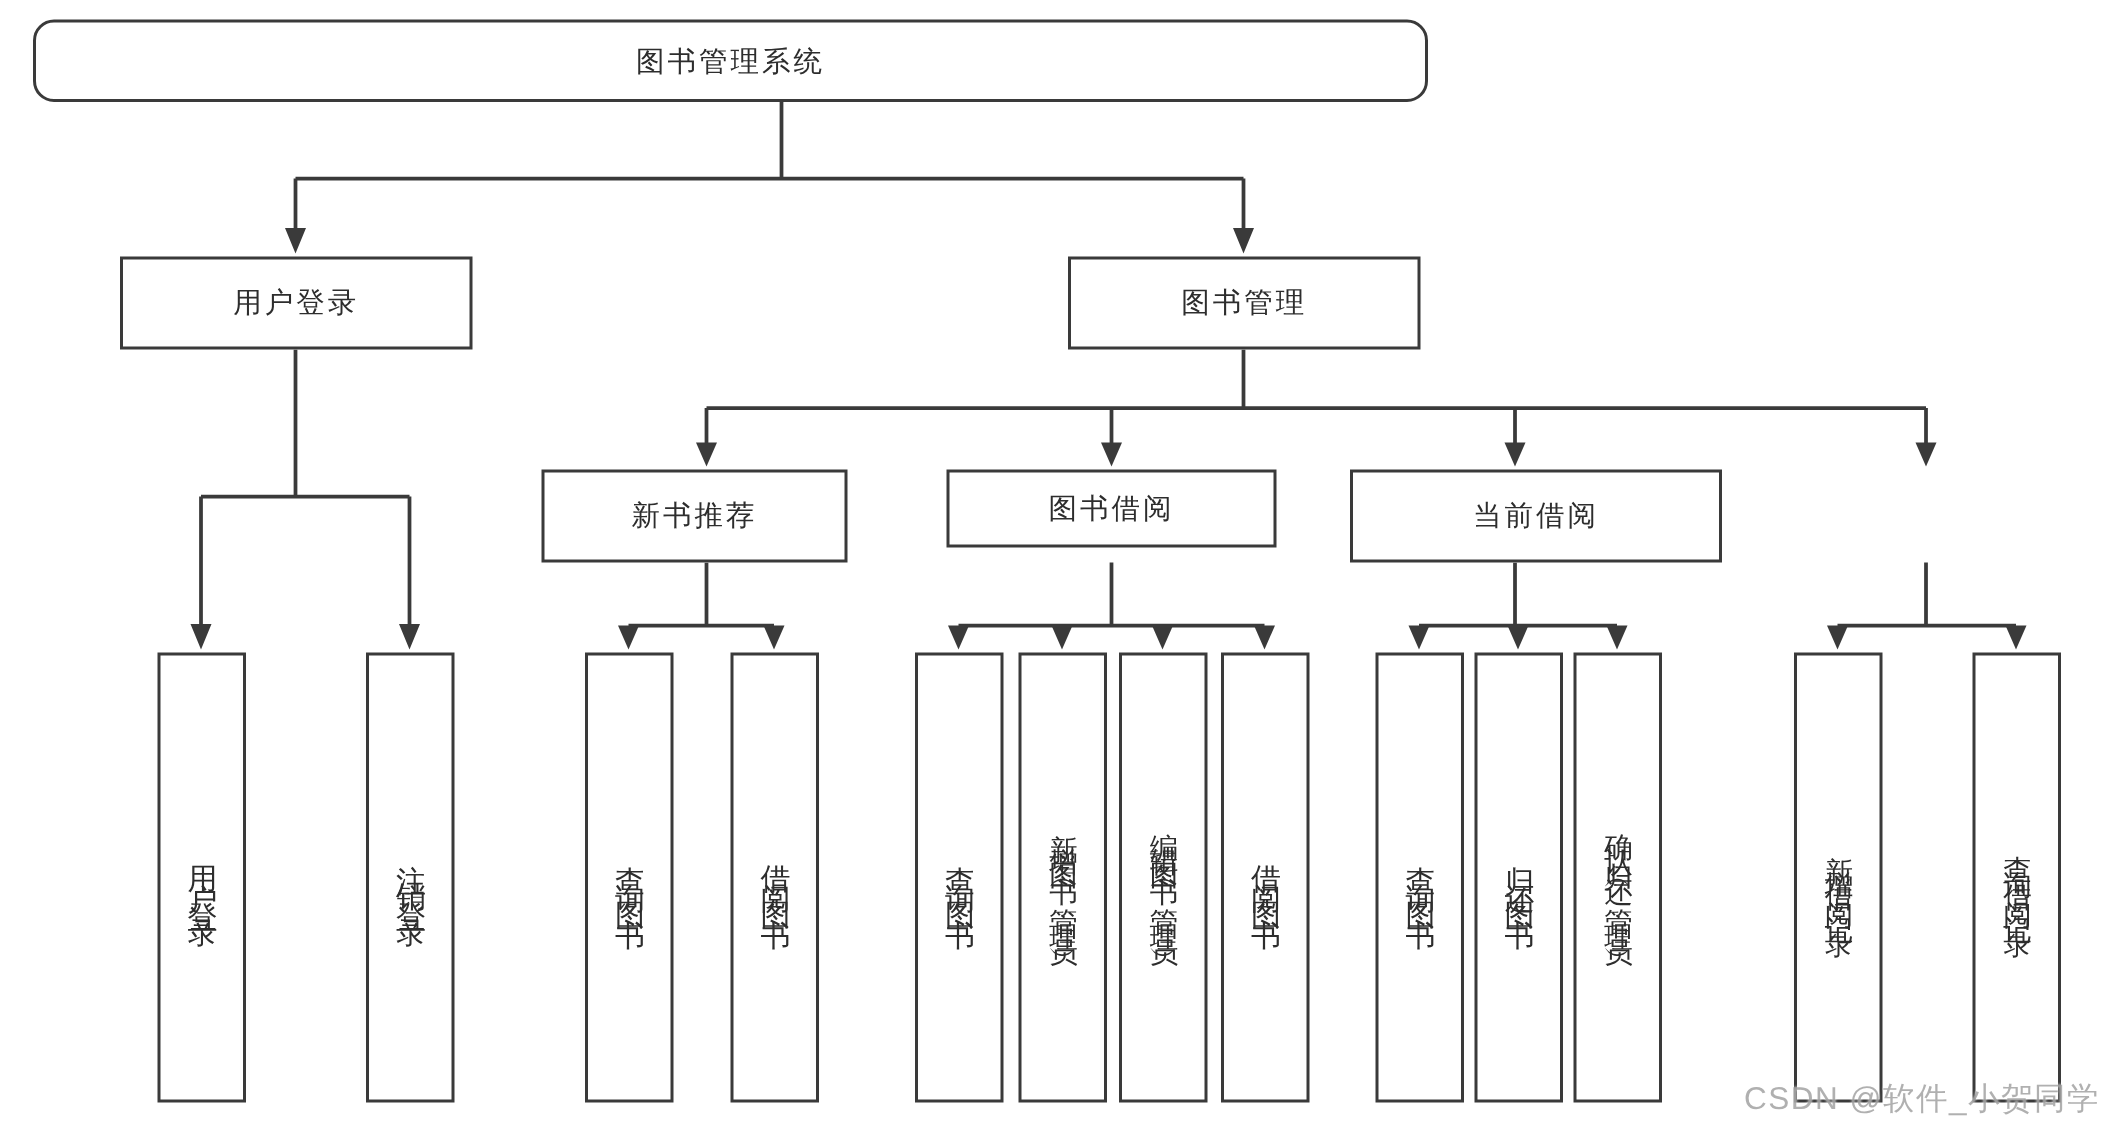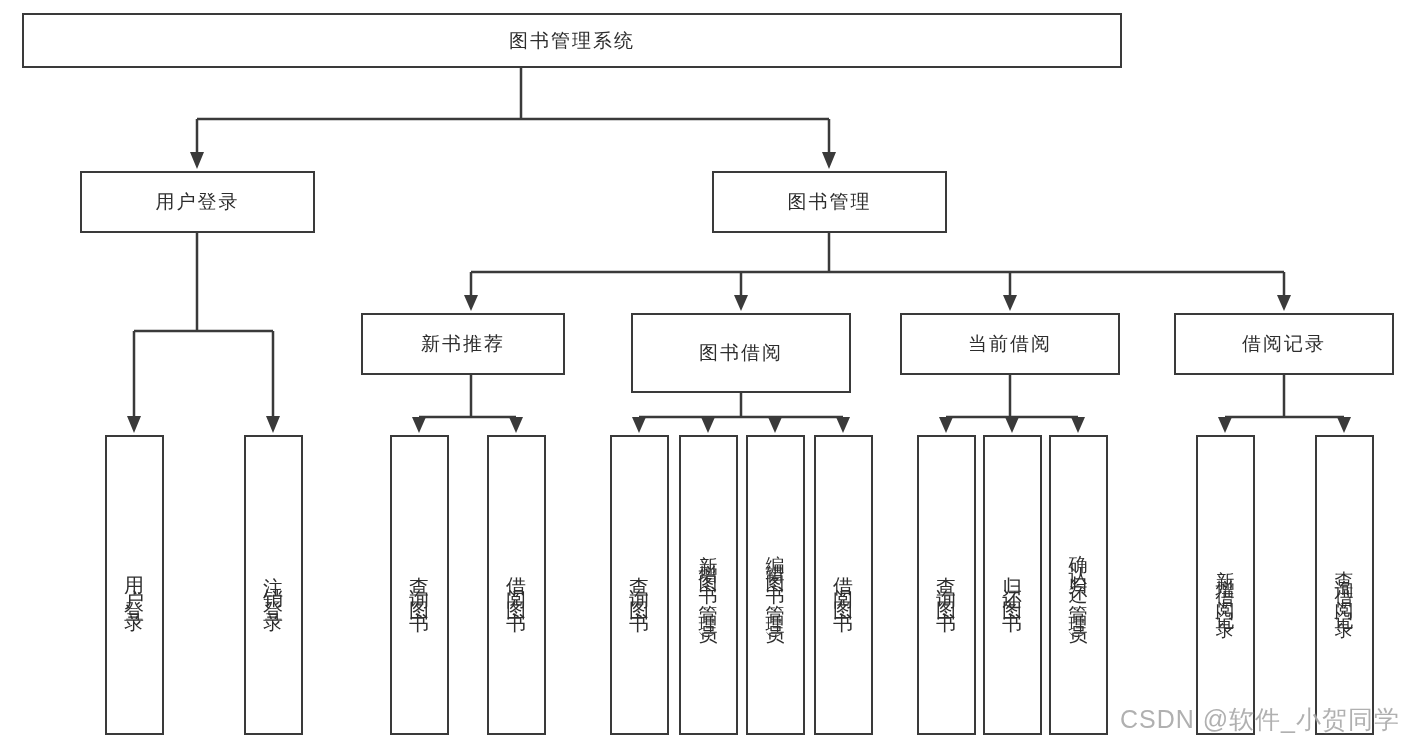--- a/index.html
+++ b/index.html
@@ -36,22 +36,22 @@
     text-orientation: mixed;
     font-size: 20px;
     letter-spacing: 12px;
     line-height: 1;
     white-space: nowrap;
   }
   .leaf .v-label.long { letter-spacing: 10px; font-size: 19px; }
   .watermark {
     position: absolute;
     right: 5px;
-    bottom: 11px;
-    font-size: 25px;
+    bottom: 1px;
+    font-size: 21px;
     color: rgba(150, 150, 150, 0.75);
     text-shadow: 0 0 2px rgba(255,255,255,0.9);
     letter-spacing: 1px;
     white-space: nowrap;
   }
 </style>
 </head>
 <body>
 
 <div class="canvas">
@@ -75,42 +75,39 @@
       M1003 295 L1017 295 L1010 311 Z  M1277 295 L1291 295 L1284 311 Z
       M412 417 L426 417 L419 433 Z  M509 417 L523 417 L516 433 Z
       M632 417 L646 417 L639 433 Z  M701 417 L715 417 L708 433 Z
       M768 417 L782 417 L775 433 Z  M836 417 L850 417 L843 433 Z
       M939 417 L953 417 L946 433 Z  M1005 417 L1019 417 L1012 433 Z
       M1071 417 L1085 417 L1078 433 Z
       M1218 417 L1232 417 L1225 433 Z  M1337 417 L1351 417 L1344 433 Z
     "></path>
   </svg>
 
-  <div class="node" style="left:22px; top:13px; width:1100px; height:55px;">
+  <div class="node" style="left:22px; top:13px; width:930px; height:55px;border-radius:14px;">
     <span class="h-label">图书管理系统</span>
   </div>
 
   <div class="node" style="left:80px; top:171px; width:235px; height:62px;">
     <span class="h-label">用户登录</span>
   </div>
   <div class="node" style="left:712px; top:171px; width:235px; height:62px;font-family:Liberation Mono, monospace;">
     <span class="h-label">图书管理</span>
   </div>
 
   <div class="node" style="left:361px; top:313px; width:204px; height:62px;">
     <span class="h-label">新书推荐</span>
   </div>
-  <div class="node" style="left:631px; top:313px; width:220px; height:80px;">
+  <div class="node" style="left:631px; top:313px; width:220px; height:52px;">
     <span class="h-label">图书借阅</span>
   </div>
-  <div class="node" style="left:900px; top:313px; width:220px; height:62px;">
+  <div class="node" style="left:900px; top:313px; width:248px; height:62px;">
     <span class="h-label">当前借阅</span>
-  </div>
-  <div class="node" style="left:1174px; top:313px; width:220px; height:62px;">
-    <span class="h-label">借阅记录</span>
   </div>
 
   <div class="node leaf" style="left:105px; top:435px; width:59px; height:300px;">
     <span class="v-label">用户登录</span>
   </div>
   <div class="node leaf" style="left:244px; top:435px; width:59px; height:300px;">
     <span class="v-label">注销登录</span>
   </div>
 
   <div class="node leaf" style="left:390px; top:435px; width:59px; height:300px;">

